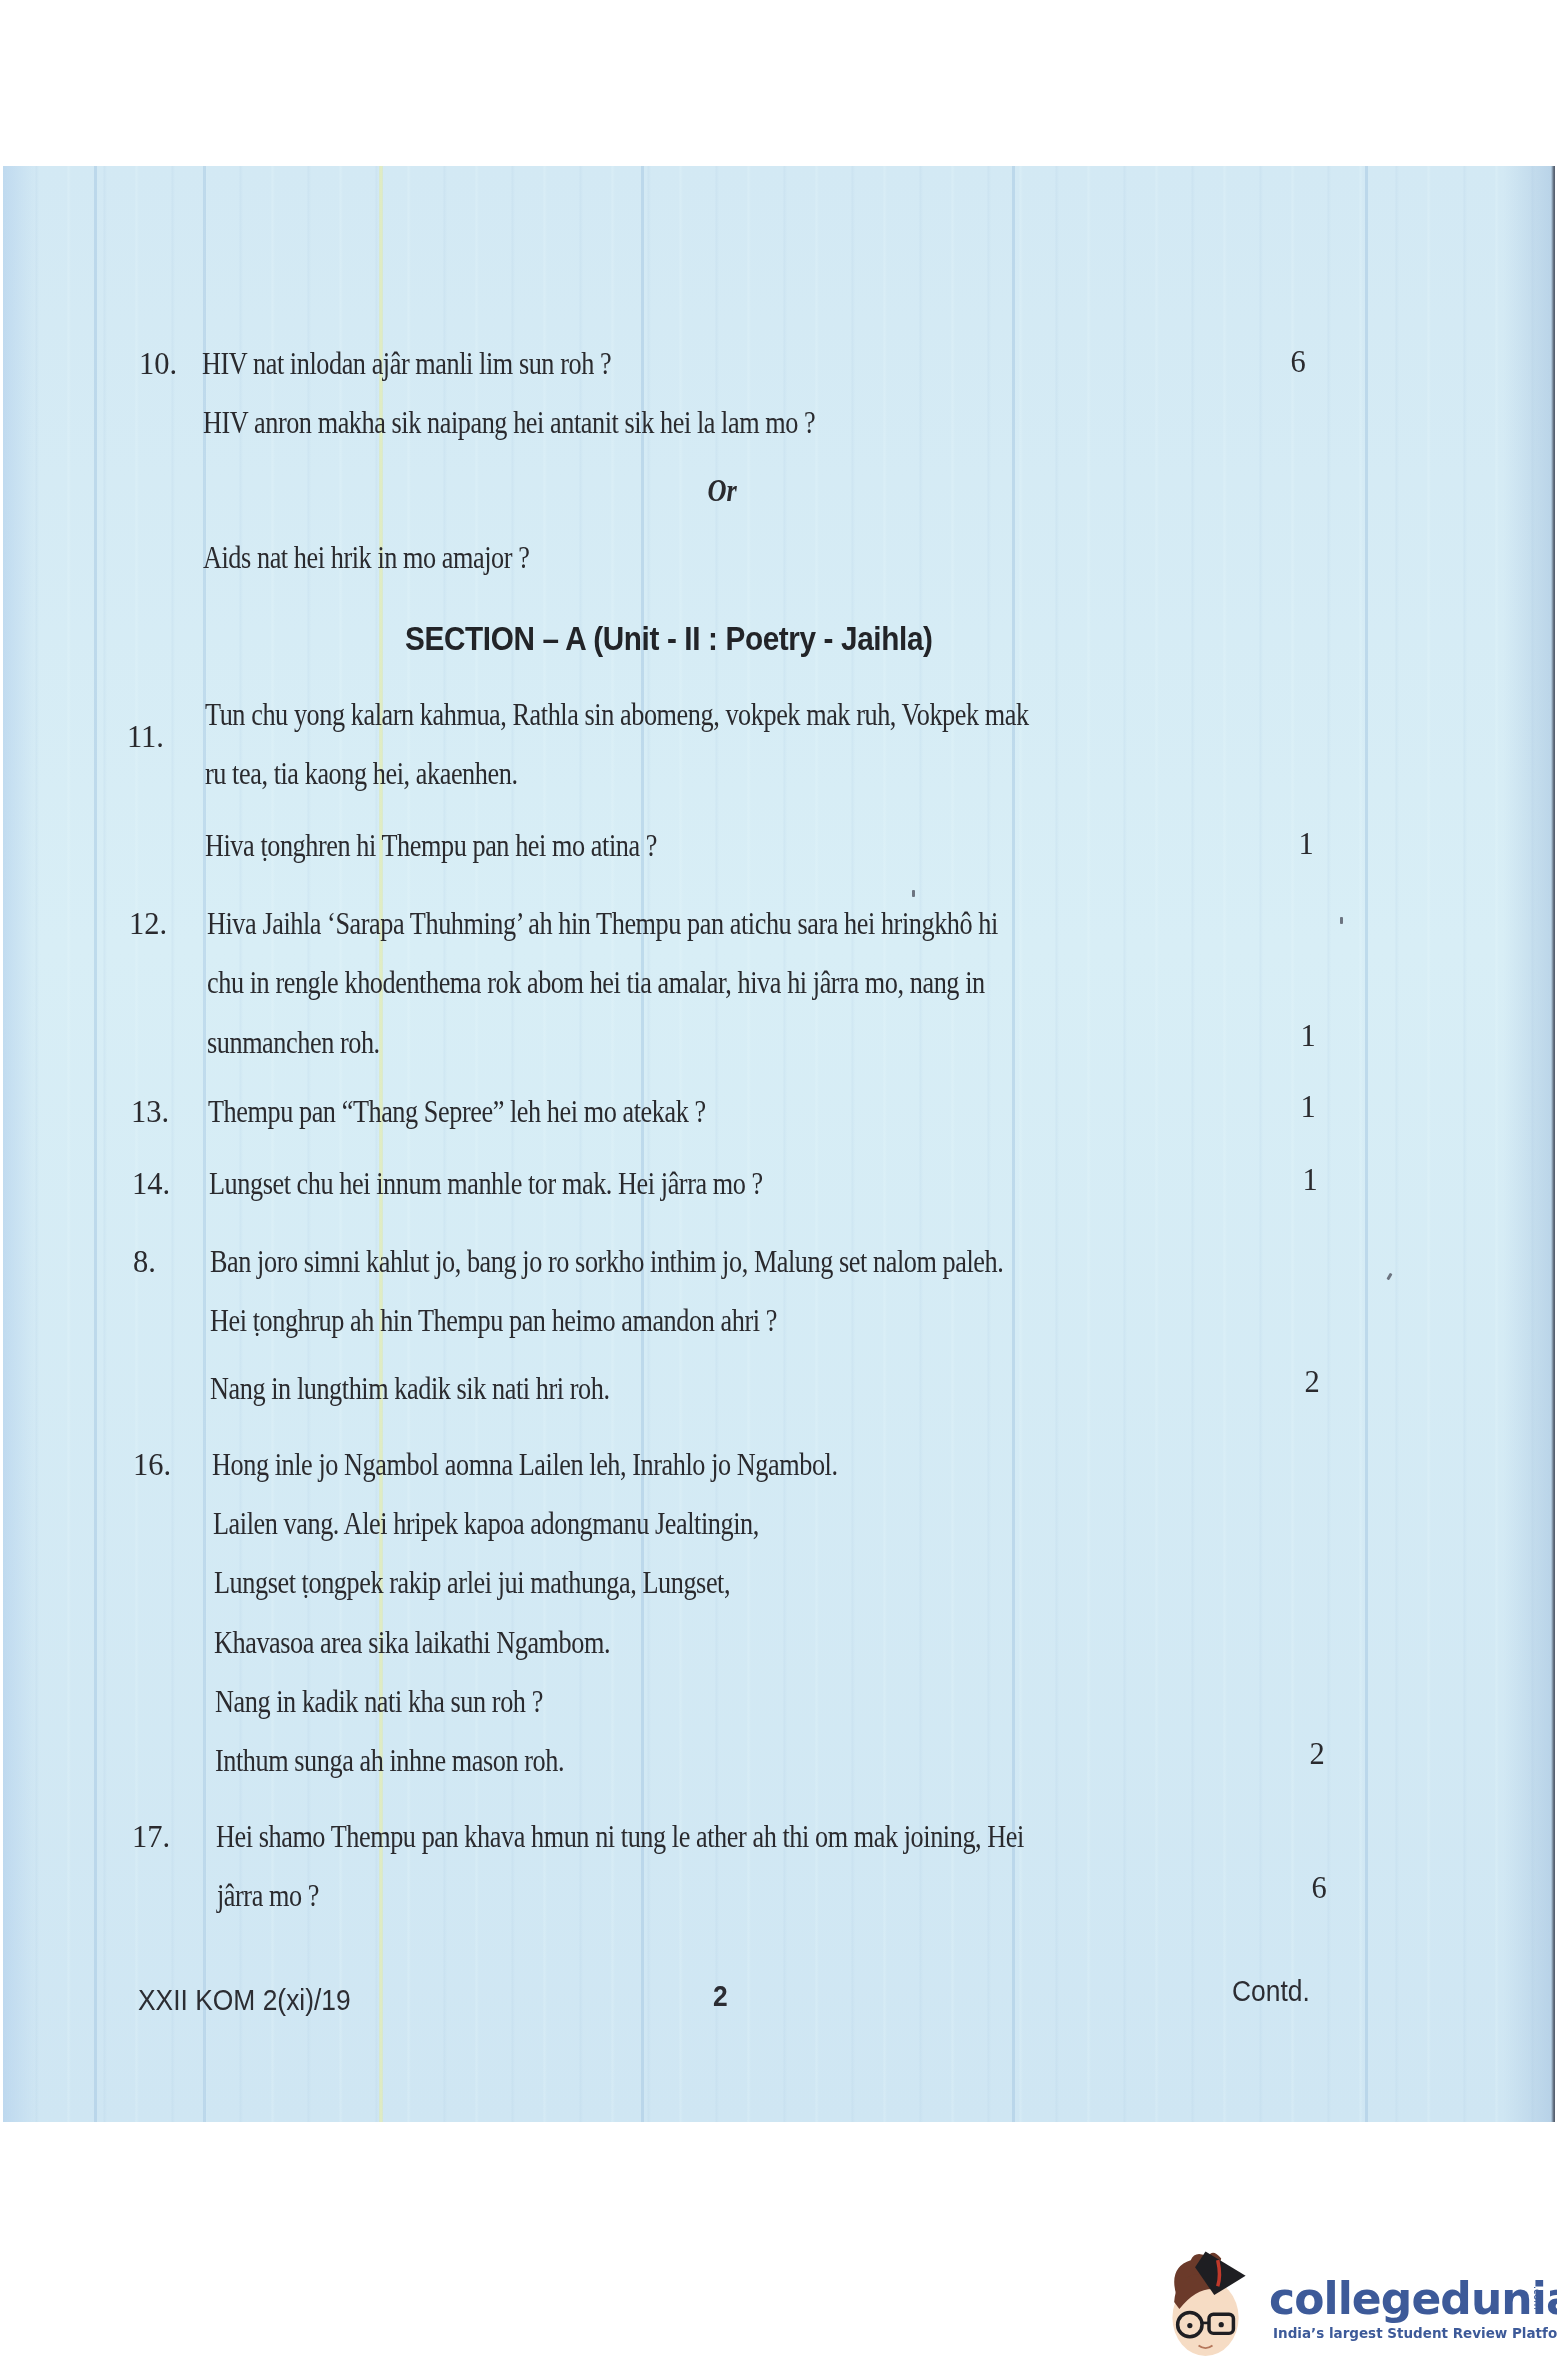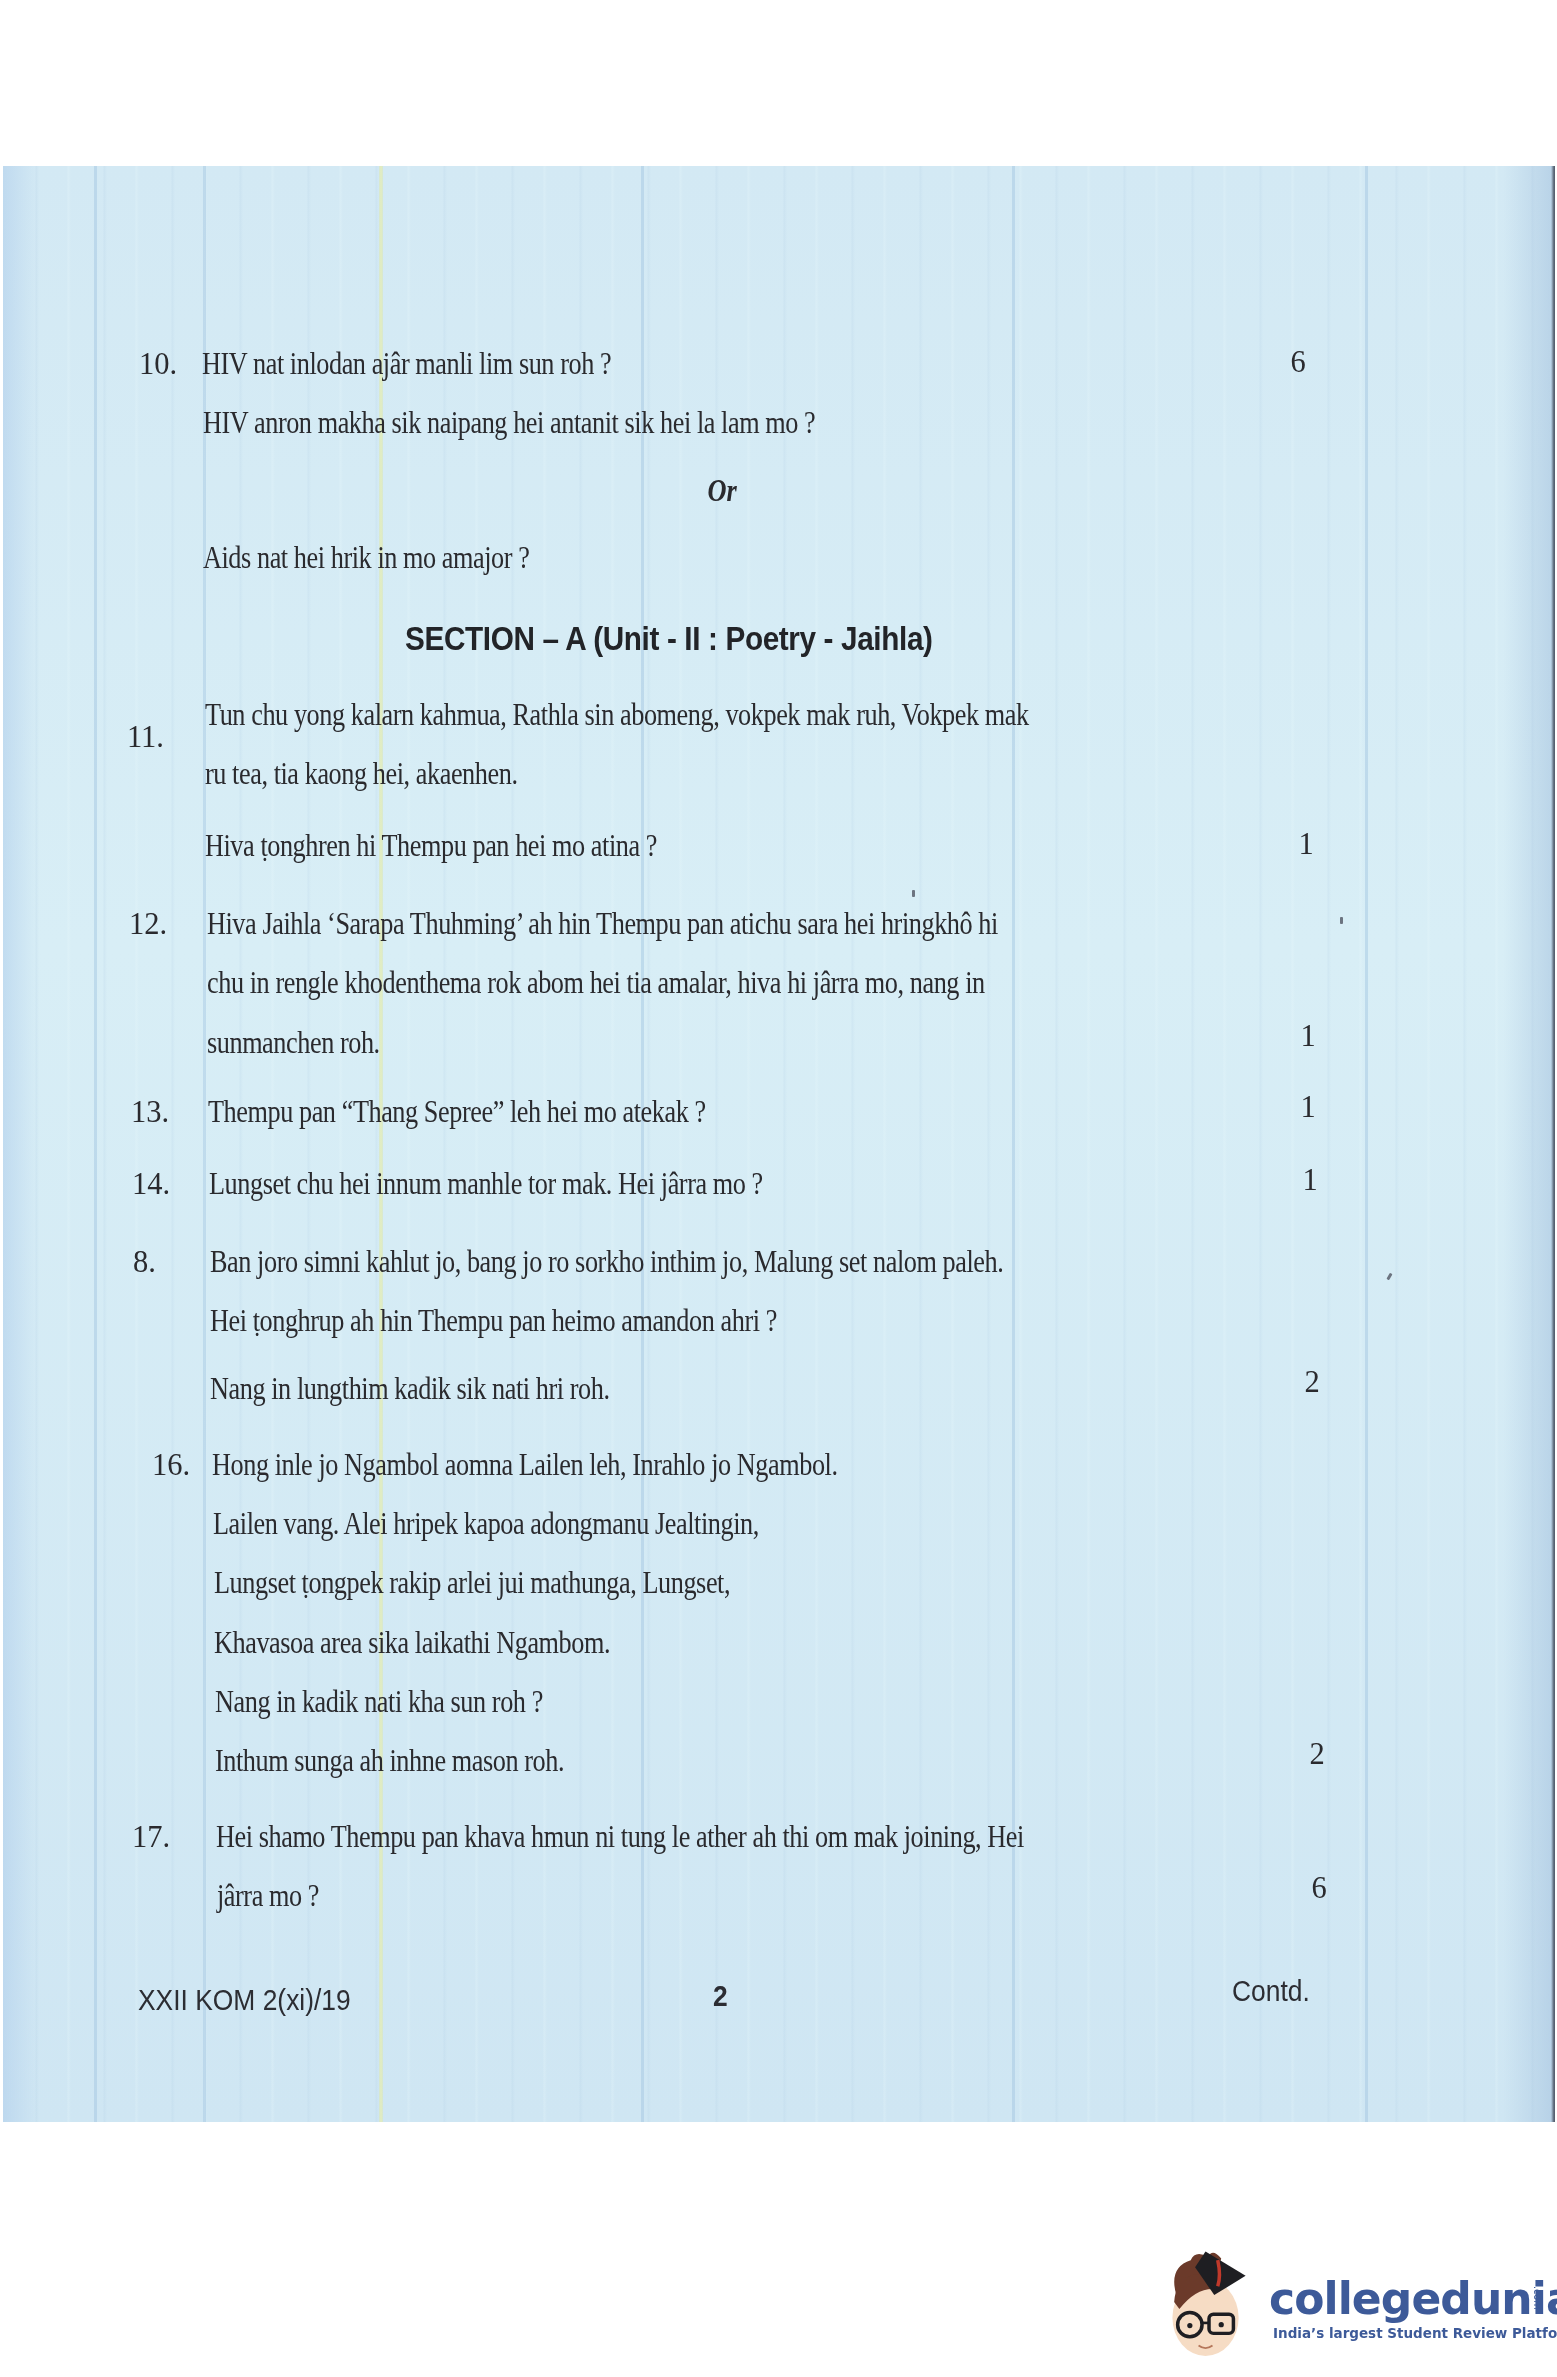--- a/index.html
+++ b/index.html
@@ -206,21 +206,21 @@
 
   <section>
     <div class="qnum" style="left:133px; top:1245px">8.</div>
     <div class="line" style="left:210px; top:1245px">Ban joro simni kahlut jo, bang jo ro sorkho inthim jo, Malung set nalom paleh.</div>
     <div class="line" style="left:210px; top:1304px">Hei  ṭonghrup ah hin Thempu pan heimo amandon ahri ?</div>
     <div class="line" style="left:210px; top:1372px">Nang in lungthim kadik sik nati hri roh.</div>
     <div class="mark" style="left:1299px; top:1365px">2</div>
   </section>
 
   <section>
-    <div class="qnum" style="left:152px; top:1448px">16.</div>
+    <div class="qnum" style="left:133px; top:1448px">16.</div>
     <div class="line" style="left:212px; top:1448px">Hong inle jo Ngambol aomna Lailen leh, Inrahlo jo Ngambol.</div>
     <div class="line" style="left:213px; top:1507px">Lailen vang. Alei hripek kapoa adongmanu Jealtingin,</div>
     <div class="line" style="left:214px; top:1566px">Lungset  ṭongpek rakip arlei jui mathunga, Lungset,</div>
     <div class="line" style="left:214px; top:1626px">Khavasoa area sika laikathi Ngambom.</div>
     <div class="line" style="left:215px; top:1685px">Nang in kadik nati kha sun roh ?</div>
     <div class="line" style="left:215px; top:1744px">Inthum sunga ah inhne mason roh.</div>
     <div class="mark" style="left:1304px; top:1737px">2</div>
   </section>
 
   <section>

